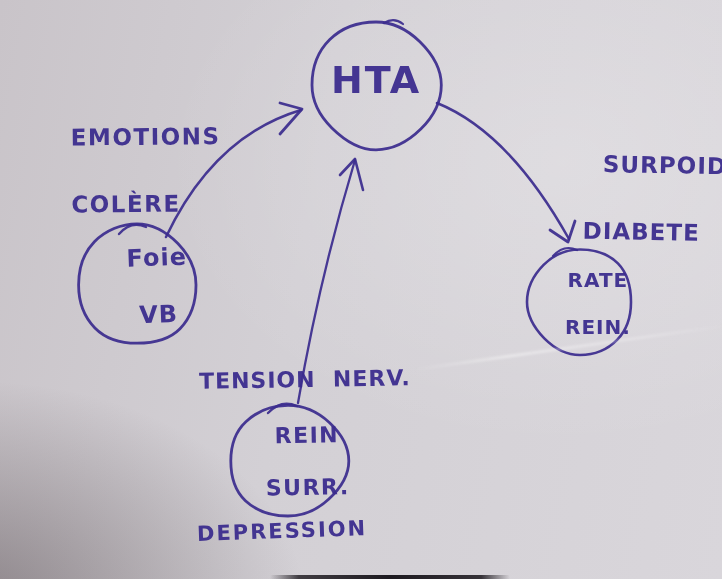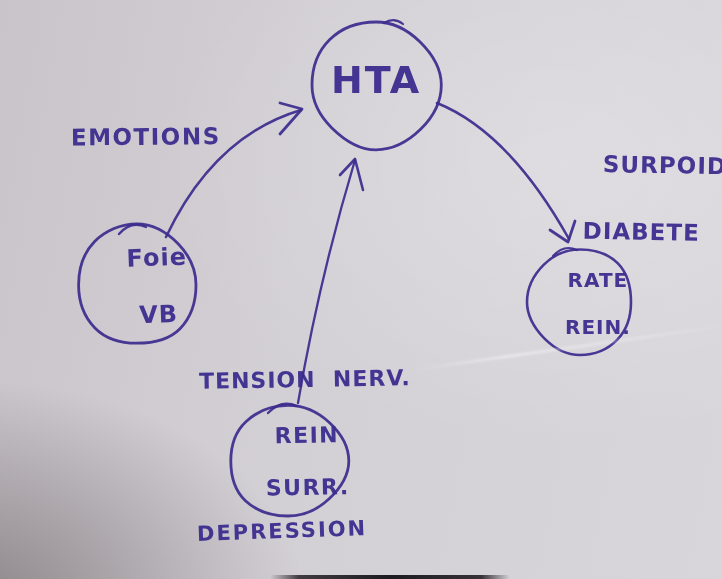--- a/index.html
+++ b/index.html
@@ -79,20 +79,21 @@
     <span>SURR.</span>
   </div>
 
   <div class="hand node-label lbl-rate">
     <span>RATE</span><br>
     <span>REIN.</span>
   </div>
 
   <div class="hand lbl-emotions">
     <span>EMOTIONS</span><br>
+    <span>COLÈRE</span>
   </div>
 
   <div class="hand lbl-surpoids">
     <span>SURPOIDS</span>
     <span class="indent">DIABETE</span>
   </div>
 
   <div class="hand lbl-tension">TENSION  NERV.</div>
 
   <div class="hand lbl-depression">DEPRESSION</div>

